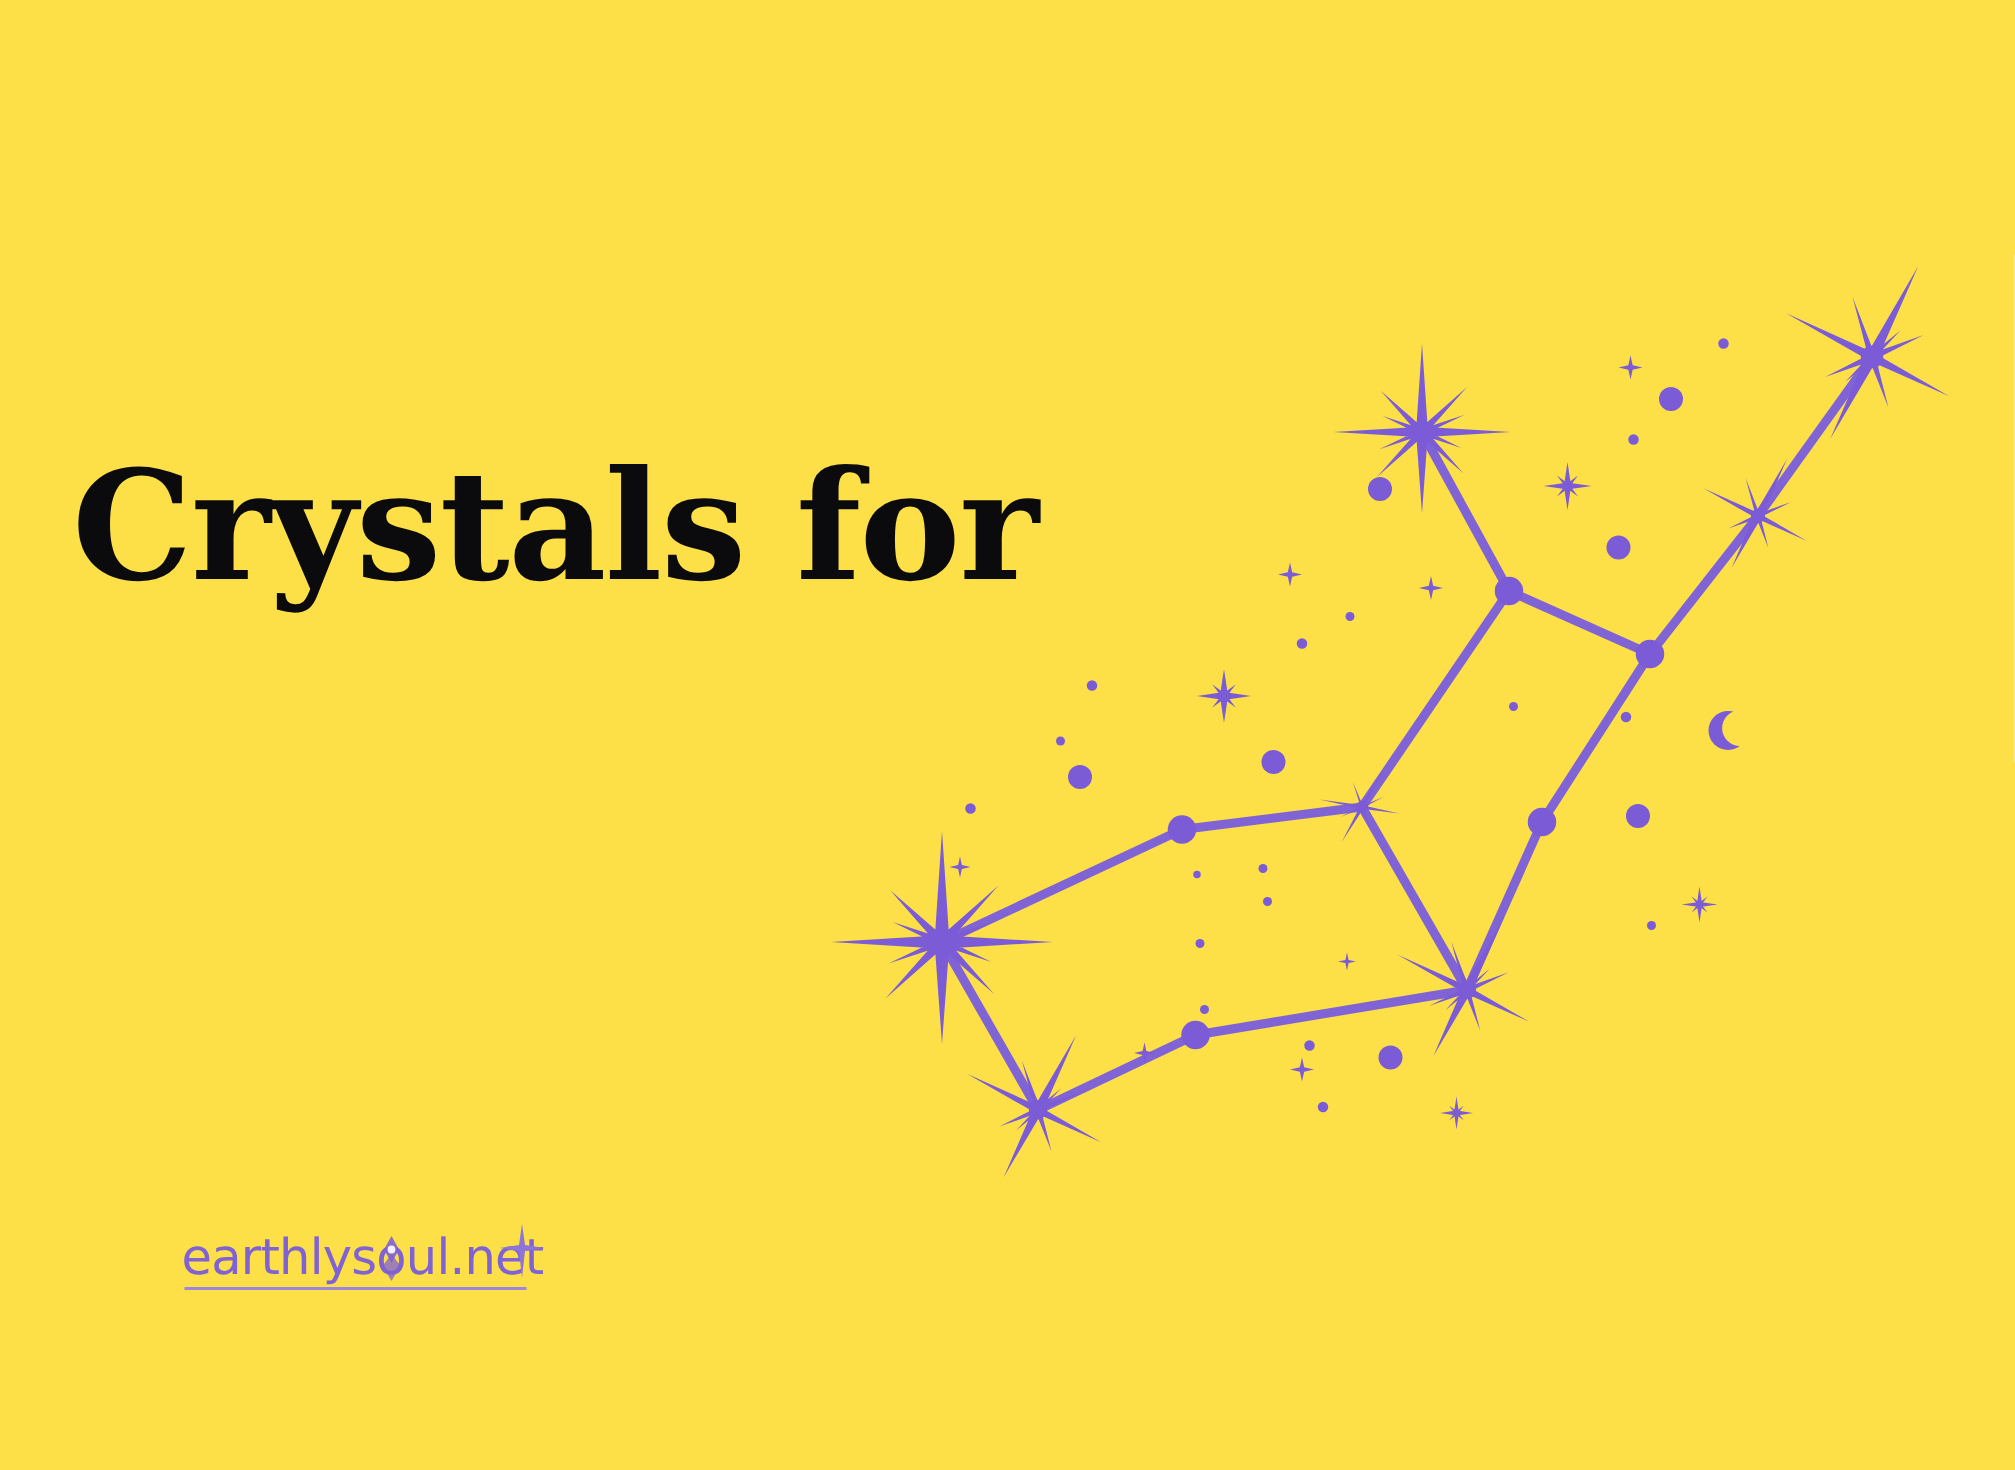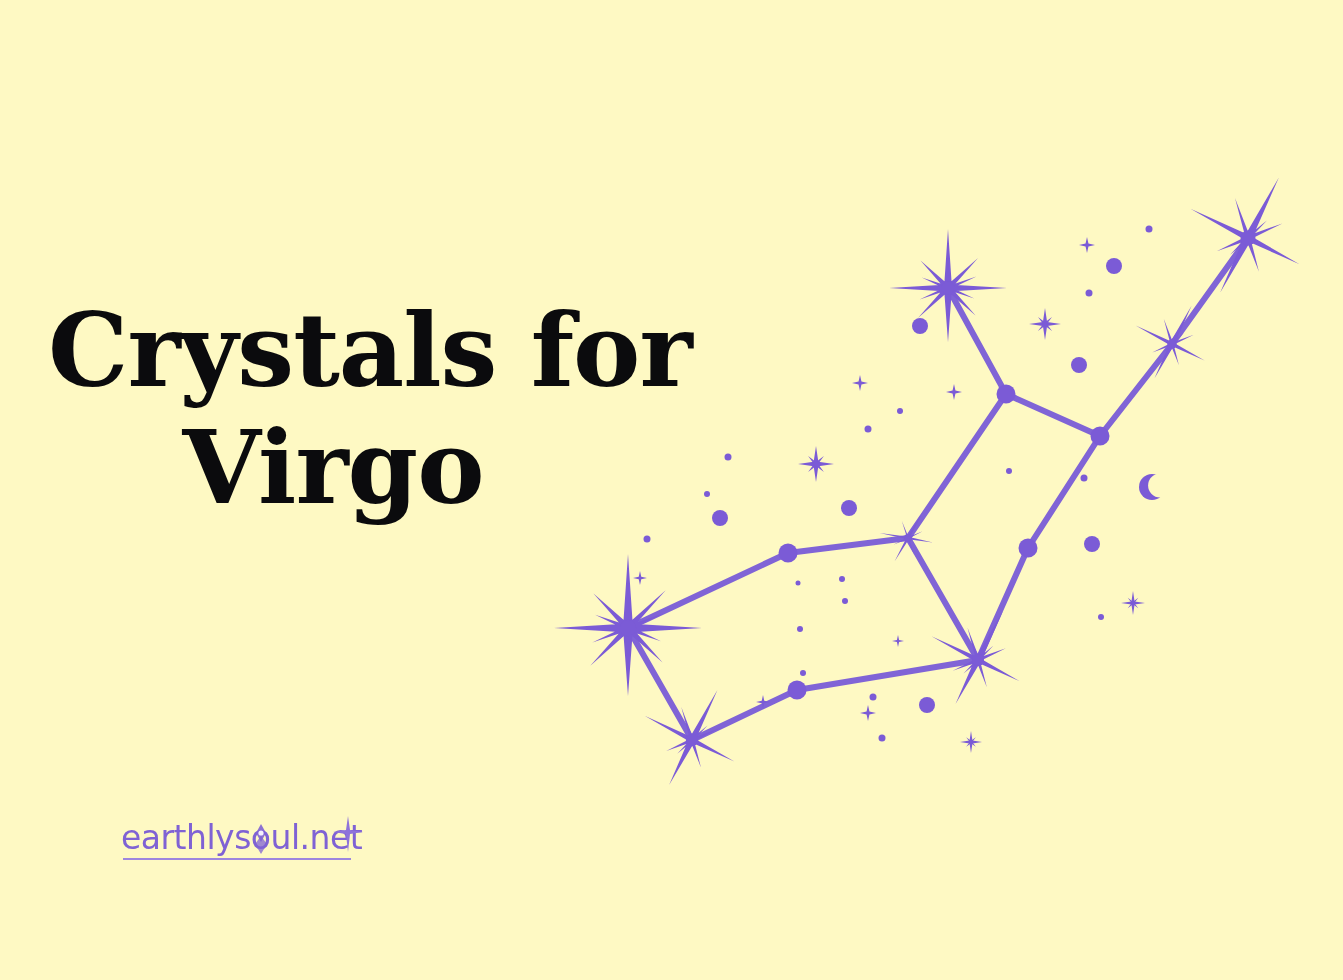--- a/index.html
+++ b/index.html
@@ -74,21 +74,21 @@
   #sky{
     position:absolute;
     left:0; top:0;
     width:1343px;height:980px;
     z-index:2;
   }
 </style>
 </head>
 <body>
 
-<div id="poster" style="background: #fef9c3;">
+<div id="poster" style="background: #fde047;">
 
   <svg id="sky" viewBox="0 0 1343 980" aria-hidden="true">
     <defs>
 
       <g id="g-sparkle8">
         <path d="M0,-1 L0.13,-0.13 L1,0 L0.13,0.13 L0,1 L-0.13,0.13 L-1,0 L-0.13,-0.13 Z"></path>
         <path d="M0,-1 L0.13,-0.13 L1,0 L0.13,0.13 L0,1 L-0.13,0.13 L-1,0 L-0.13,-0.13 Z" transform="rotate(45) scale(0.62)"></path>
       </g>
       <g id="g-sparkle4">
         <path d="M0,-1 L0.18,-0.18 L1,0 L0.18,0.18 L0,1 L-0.18,0.18 L-1,0 L-0.18,-0.18 Z"></path>
@@ -176,21 +176,20 @@
         <circle cx="692" cy="740" r="6.16"></circle>
       </g>
 
     <g id="moon-group" fill="#7B5BD6">
         <circle cx="1152" cy="487" r="13" mask="url(#moon-mask)"></circle>
       </g>
   </svg>
 
   <div id="title-block">
     <div class="title-line" style="color: rgb(11, 11, 13);">Crystals for</div>
-    <div class="title-line" style="color: rgb(11, 11, 13);">Virgo</div>
   </div>
 
   <div id="logo">
     <div id="logo-text" style="color: rgb(127, 98, 212);">earthlysoul.net</div>
     <div id="logo-underline" style="background: rgb(157, 134, 222);"></div>
 
     <svg id="logo-mark" viewBox="0 0 34 40" aria-hidden="true">
       <g fill="#7F62D4">
         <path d="M17 4 L22 13 L17 22 L12 13 Z" opacity="0.9"></path>
         <path d="M17 16 L23 24 L17 34 L11 24 Z" opacity="0.75"></path>

